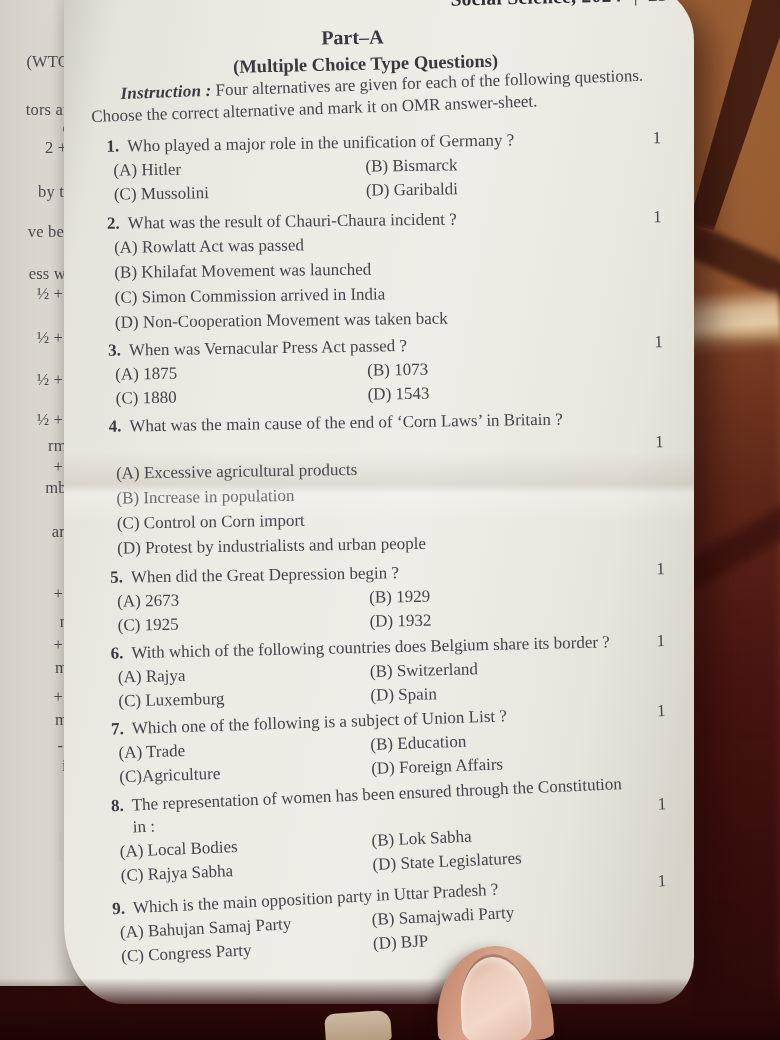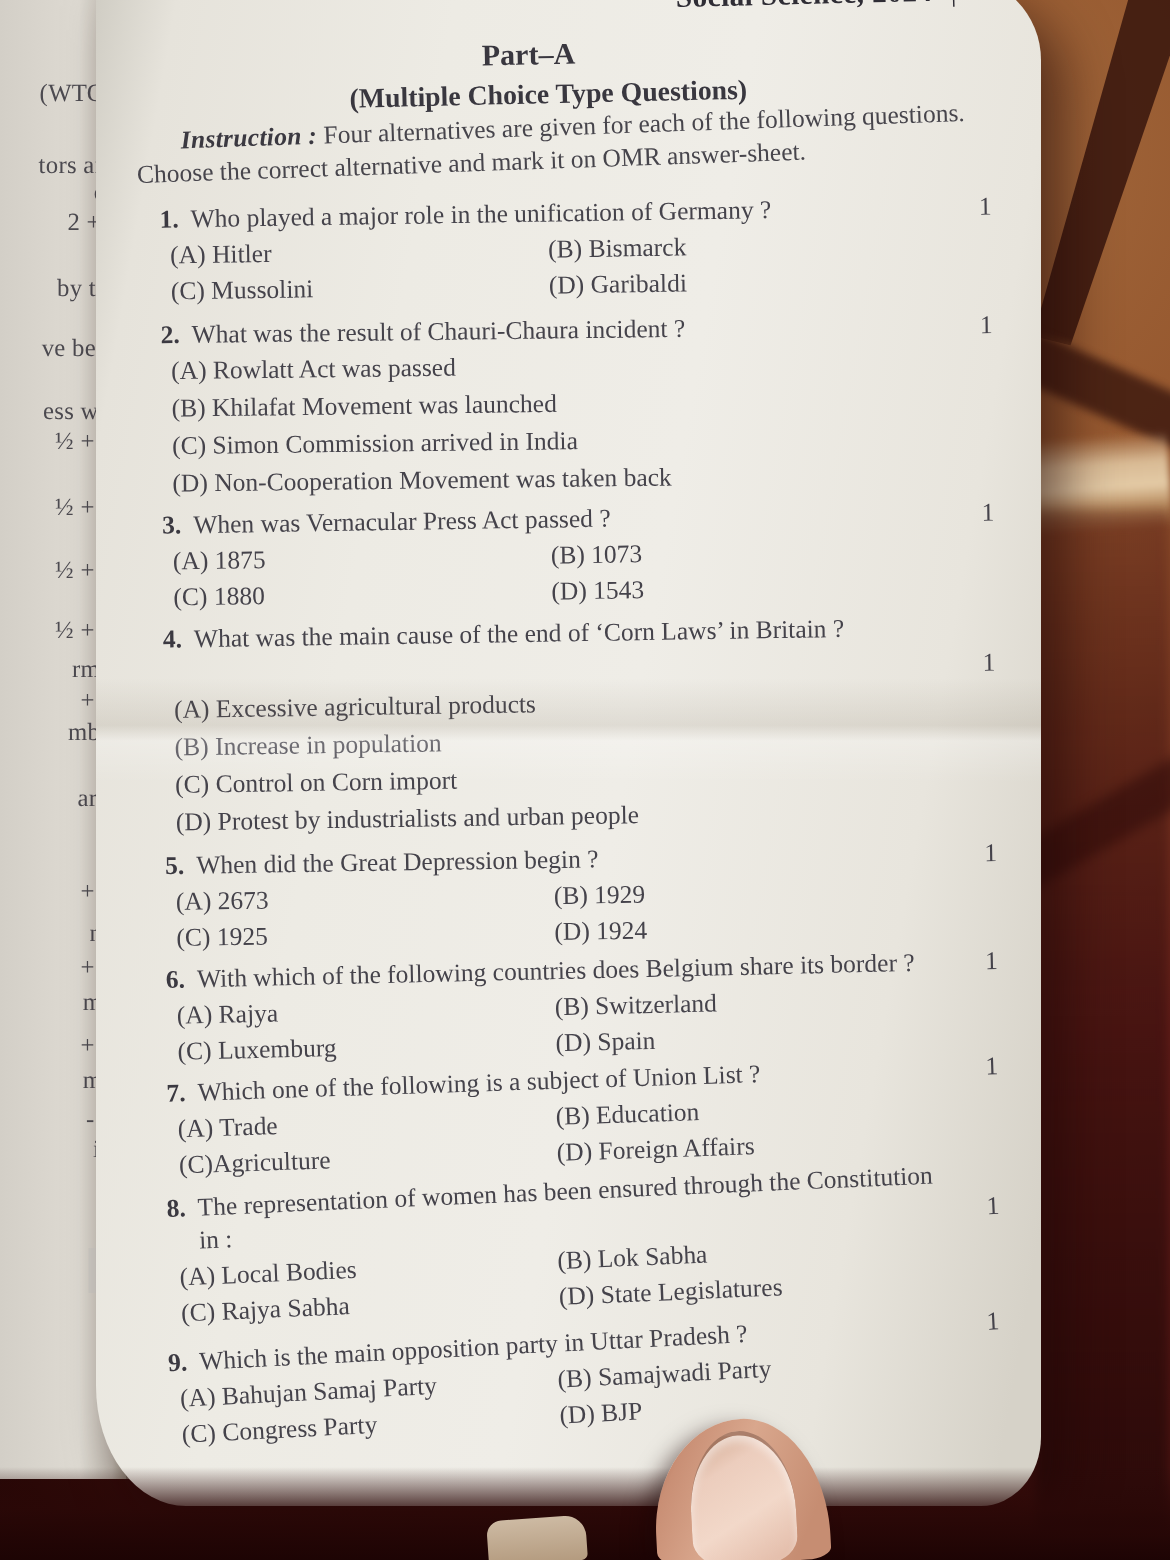--- a/index.html
+++ b/index.html
@@ -213,21 +213,21 @@
   <div class="question opts-two">
     <div class="q-line">
       <span class="q-num">5.</span>
       <span class="q-text">When did the Great Depression begin ?</span>
       <span class="q-marks">1</span>
     </div>
     <div class="q-options">
               <span class="opt"><span>(A)</span><span> 2673</span></span>
               <span class="opt"><span>(B)</span><span> 1929</span></span>
               <span class="opt"><span>(C)</span><span> 1925</span></span>
-              <span class="opt"><span>(D)</span><span> 1924</span></span>
+              <span class="opt"><span>(D)</span><span> 1932</span></span>
             </div>
   </div>
 
   <div class="question opts-two">
     <div class="q-line">
       <span class="q-num">6.</span>
       <span class="q-text">With which of the following countries does Belgium share its border ?</span>
       <span class="q-marks">1</span>
     </div>
     <div class="q-options">

